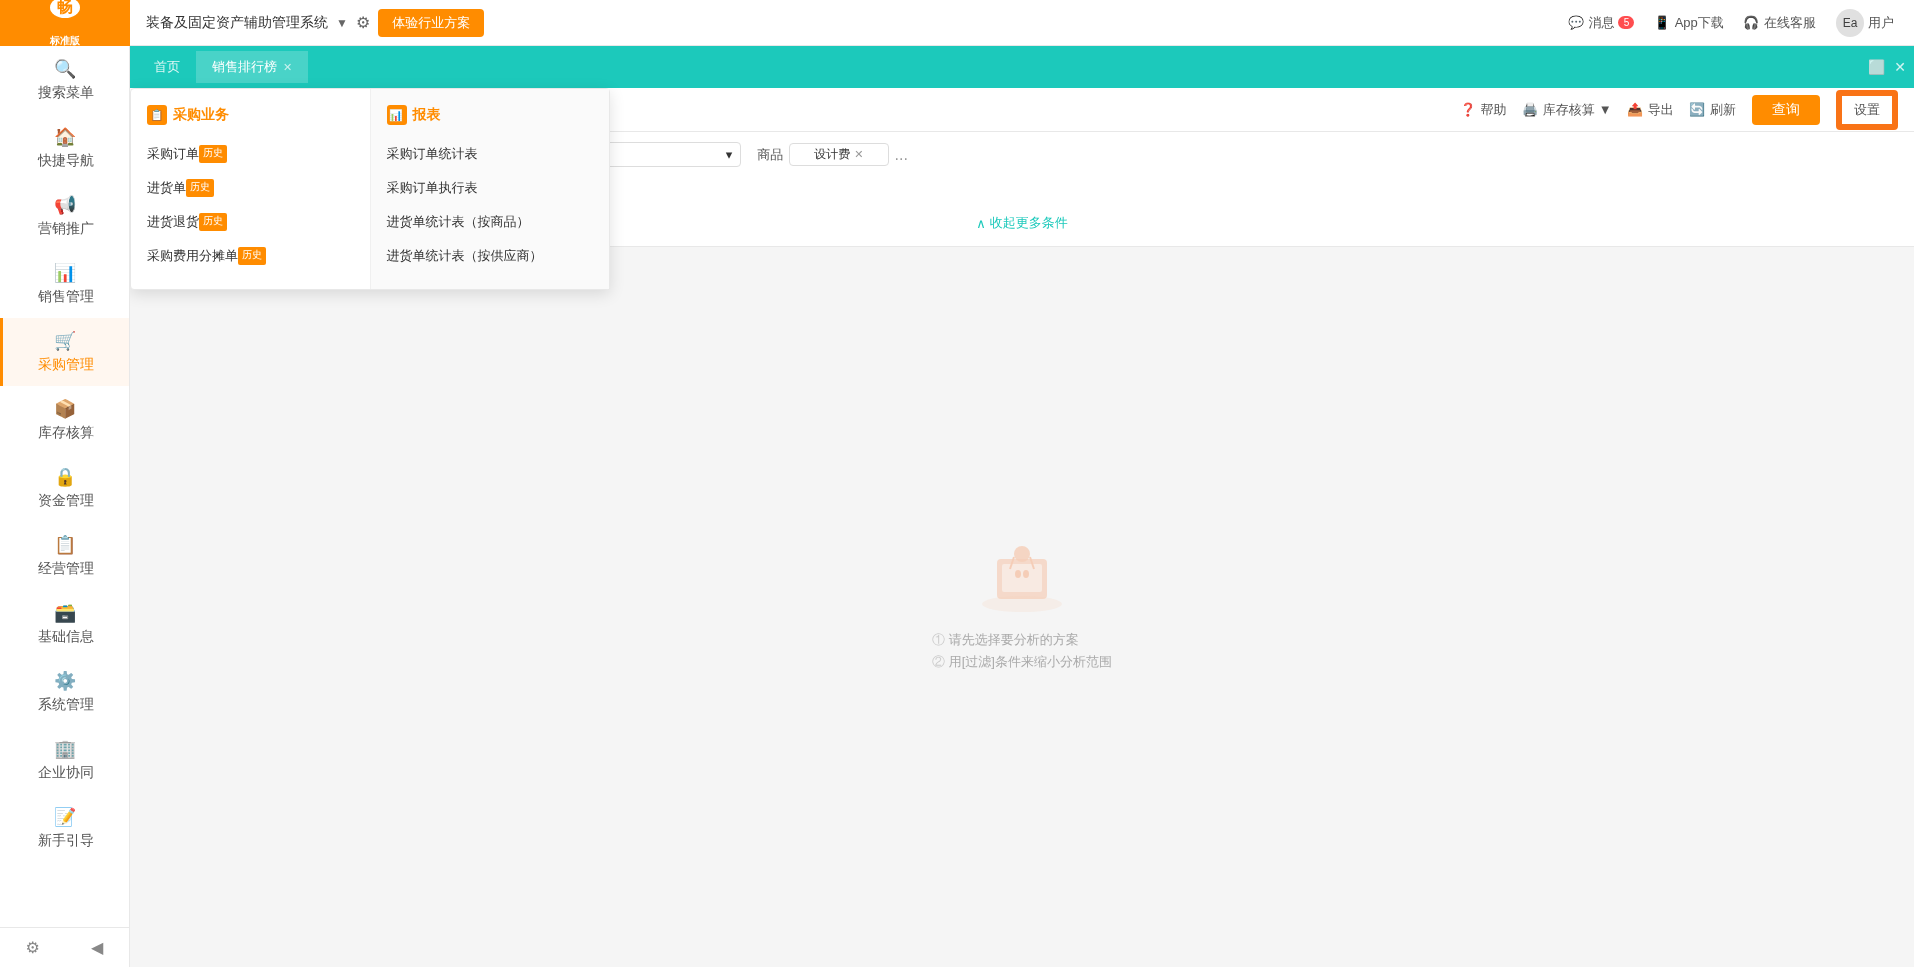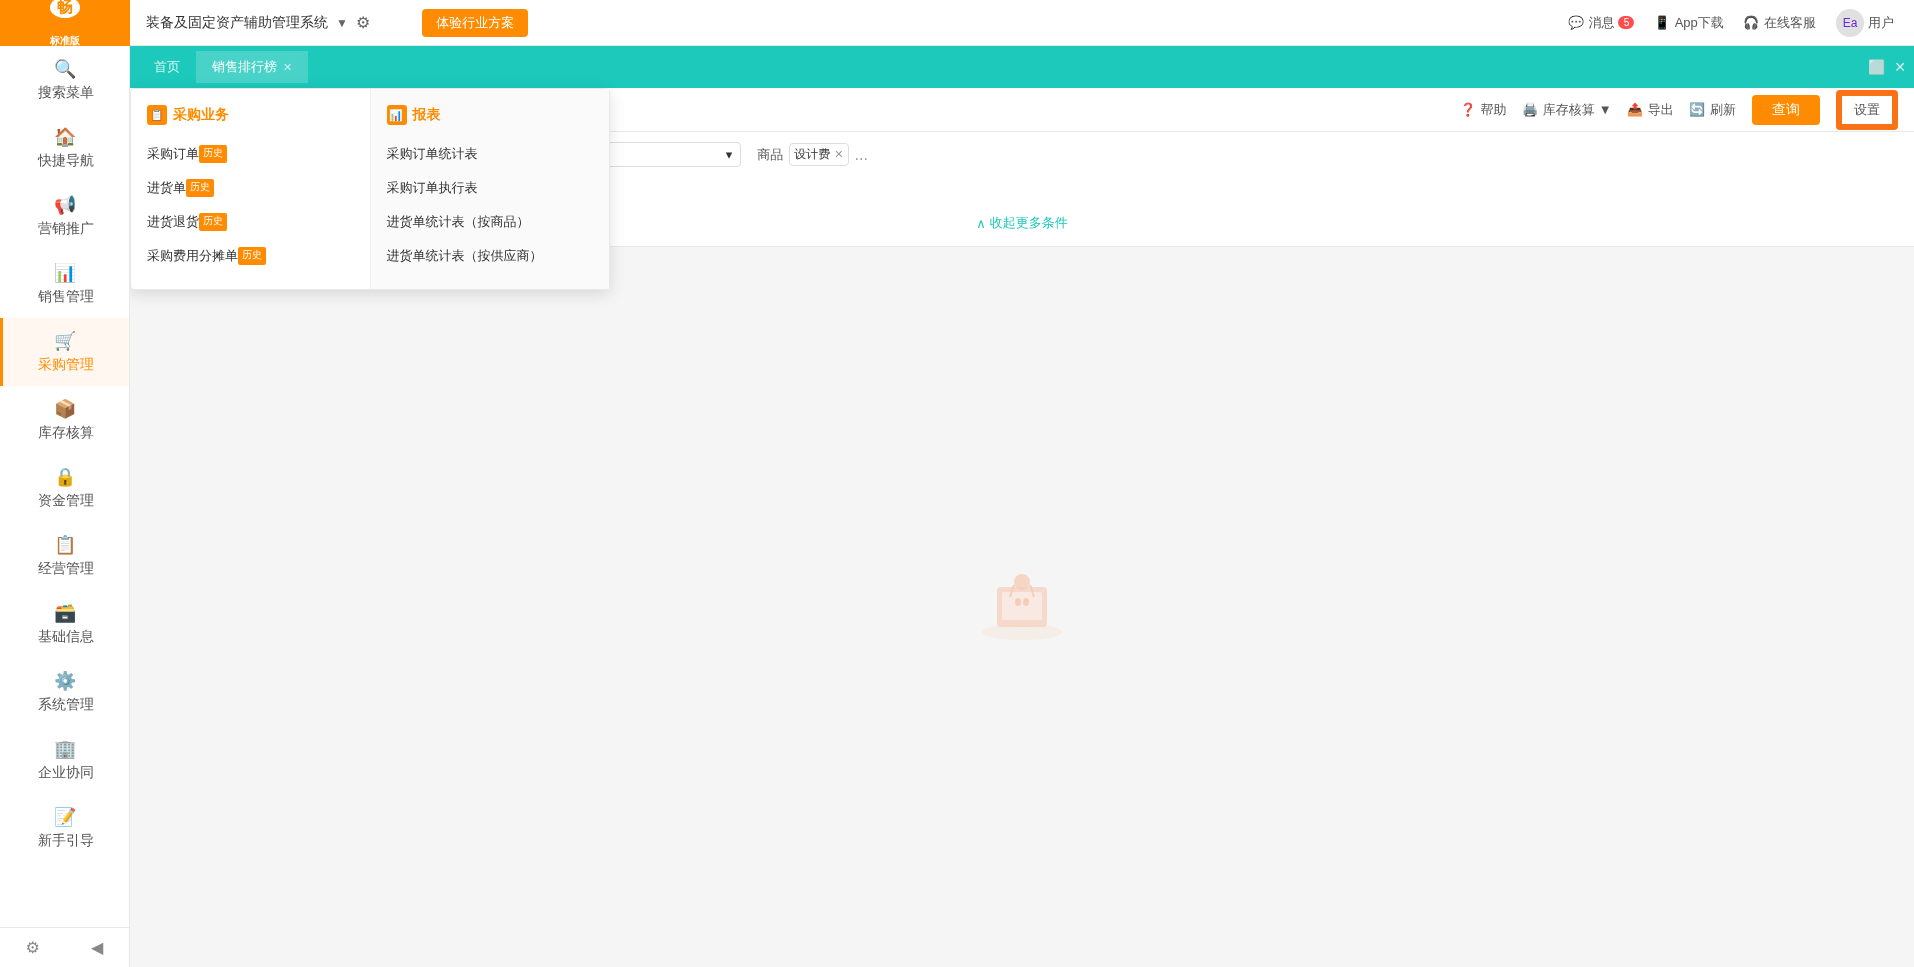--- a/index.html
+++ b/index.html
@@ -69,21 +69,20 @@
       font-size: 16px;
     }
     .industry-btn {
       background: #ff8c00;
       color: #fff;
       border: none;
       padding: 5px 14px;
       border-radius: 4px;
       cursor: pointer;
       font-size: 13px;
-      margin-left: 44px;
     }
     .header-right {
       display: flex;
       align-items: center;
       gap: 20px;
       padding-right: 20px;
     }
     .header-action {
       display: flex;
       align-items: center;
@@ -102,21 +101,21 @@
       text-align: center;
     }
     .user-avatar {
       width: 28px;
       height: 28px;
       background: #e0e0e0;
       border-radius: 50%;
       display: flex;
       align-items: center;
       justify-content: center;
-      color: #6d28d9;
+      color: #404040;
       font-size: 12px;
     }
 
     
     .main-layout {
       flex: 1;
       display: flex;
       overflow: hidden;
     }
 
@@ -304,21 +303,21 @@
       min-width: 200px;
       display: flex;
       align-items: center;
       justify-content: space-between;
       cursor: pointer;
     }
     .filter-tag {
       background: #fff;
       border: 1px solid #ddd;
       border-radius: 4px;
-      padding: 2px 4px;
+      padding: 2px 24px;
       font-size: 12px;
       color: #333;
       display: flex;
       align-items: center;
       gap: 4px;
     }
     .tag-close {
       color: #999;
       cursor: pointer;
       font-size: 11px;
@@ -620,20 +619,24 @@
       <svg class="empty-illustration" viewBox="0 0 100 80" xmlns="http://www.w3.org/2000/svg">
         <ellipse cx="50" cy="65" rx="40" ry="8" fill="#f5d5c0" opacity="0.5"></ellipse>
         <rect x="25" y="20" width="50" height="40" rx="4" fill="#f5a67a" opacity="0.7"></rect>
         <rect x="30" y="25" width="40" height="28" rx="2" fill="#fff" opacity="0.5"></rect>
         <circle cx="50" cy="15" r="8" fill="#f5a67a" opacity="0.8"></circle>
         <line x1="42" y1="18" x2="38" y2="30" stroke="#f5a67a" stroke-width="2"></line>
         <line x1="58" y1="18" x2="62" y2="30" stroke="#f5a67a" stroke-width="2"></line>
         <ellipse cx="46" cy="35" rx="3" ry="4" fill="#f5a67a"></ellipse>
         <ellipse cx="54" cy="35" rx="3" ry="4" fill="#f5a67a"></ellipse>
       </svg>
+      <ul class="empty-tips">
+        <li>请先选择要分析的方案</li>
+        <li>用[过滤]条件来缩小分析范围</li>
+      </ul>
     </div>
 
     <div class="dropdown-menu">
 
       <div class="dropdown-col">
         <div class="dropdown-col-title">
           <div class="dropdown-col-icon">📋</div>
           <span>采购业务</span>
         </div>
         <div class="dropdown-row">

